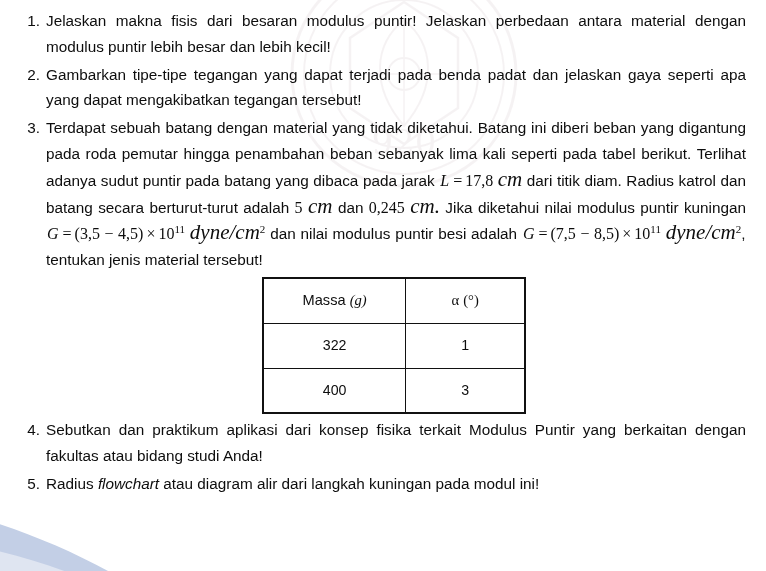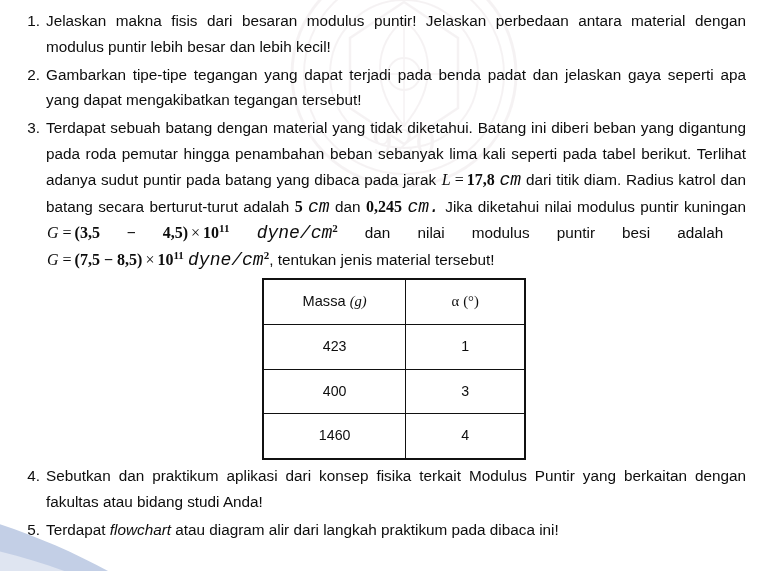--- a/index.html
+++ b/index.html
@@ -81,40 +81,38 @@
   .m {
     font-family: "Liberation Serif", serif;
     font-style: italic;
     font-size: 16px;
     padding: 0 1px;
   }
   .mn {
     font-family: "Liberation Serif", serif;
     font-style: normal;
     font-size: 16px;
-    font-weight: bold;
   }
   .mop {
     font-family: "Liberation Serif", serif;
     font-style: normal;
     font-size: 16px;
     padding: 0 3px;
   }
   .unit {
-    font-family: Liberation Mono, monospace;
+    font-family: Liberation Serif, serif;
     font-style: italic;
-    font-size: 18px;
+    font-size: 21px;
   }
   sup.exp {
     font-family: "Liberation Serif", serif;
     font-style: normal;
     font-size: 11px;
     vertical-align: super;
     line-height: 0;
-    font-weight: bold;
   }
   .it { font-style: italic; margin-top: 38px; }
   .nowrap { white-space: nowrap; }
 
   
   .table-wrap {
     display: flex;
     justify-content: center;
     margin: 4px 0 3px 0;
     padding-right: 4px;
@@ -196,41 +194,37 @@
                 <th>
                   <span>Massa</span>&nbsp;<span class="gi">(g)</span>
                 </th>
                 <th>
                   <span class="th-sym">α</span>&nbsp;<span class="th-sym">(°)</span>
                 </th>
               </tr>
             </thead>
             <tbody>
               <tr>
-                <td>423</td>
+                <td>322</td>
                 <td>1</td>
               </tr>
               <tr>
                 <td>400</td>
                 <td>3</td>
               </tr>
-              <tr>
-                <td>1460</td>
-                <td>4</td>
-              </tr>
             </tbody>
           </table>
         </div>
       </li>
 
       <li class="qitem">
         <span class="num">4.</span>
         <span class="para">Sebutkan dan praktikum aplikasi dari konsep fisika terkait Modulus Puntir yang berkaitan dengan fakultas atau bidang studi Anda!</span>
       </li>
 
       <li class="qitem">
         <span class="num">5.</span>
-        <span class="para"><span>Terdapat</span> <span class="it">flowchart</span> <span>atau diagram alir dari langkah praktikum pada dibaca ini!</span></span>
+        <span class="para"><span>Radius</span> <span class="it">flowchart</span> <span>atau diagram alir dari langkah kuningan pada modul ini!</span></span>
       </li>
 
     </ol>
   </div>
 </div>
 
 </body></html>

